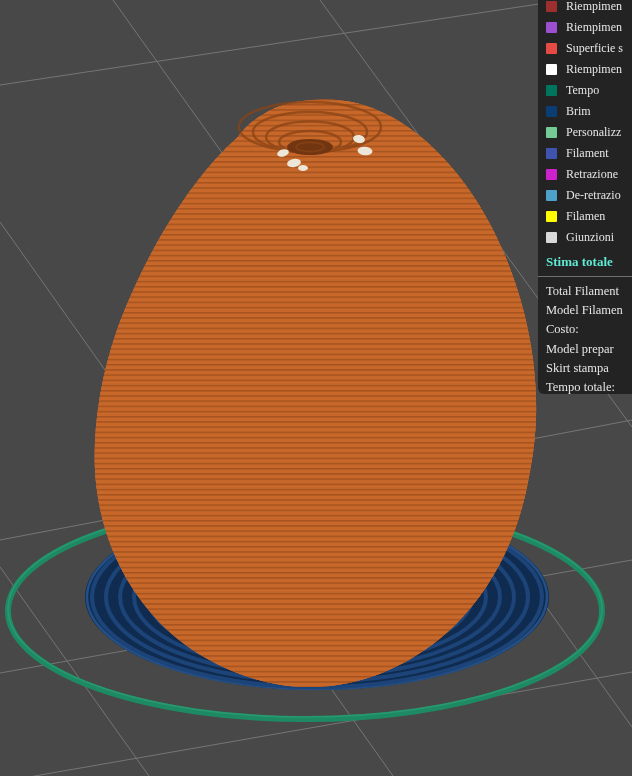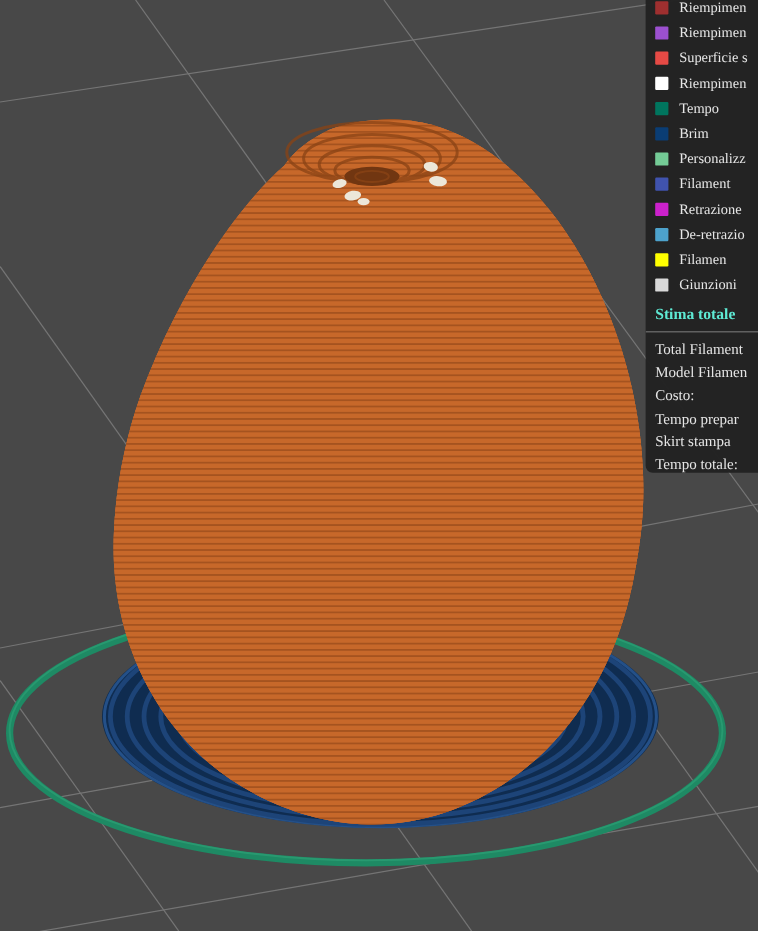--- a/index.html
+++ b/index.html
@@ -189,19 +189,19 @@
       </div>
     </div>
 
     <div class="section-title">Stima totale</div>
     <div class="divider"></div>
 
     <div class="stats">
       <div class="stat-row">Total Filament</div>
       <div class="stat-row">Model Filamen</div>
       <div class="stat-row">Costo:</div>
-      <div class="stat-row">Tempo prepar</div>
+      <div class="stat-row">Model prepar</div>
       <div class="stat-row">Skirt stampa</div>
       <div class="stat-row">Tempo totale:</div>
     </div>
   </div>
 
 </div>
 
 </body></html>

